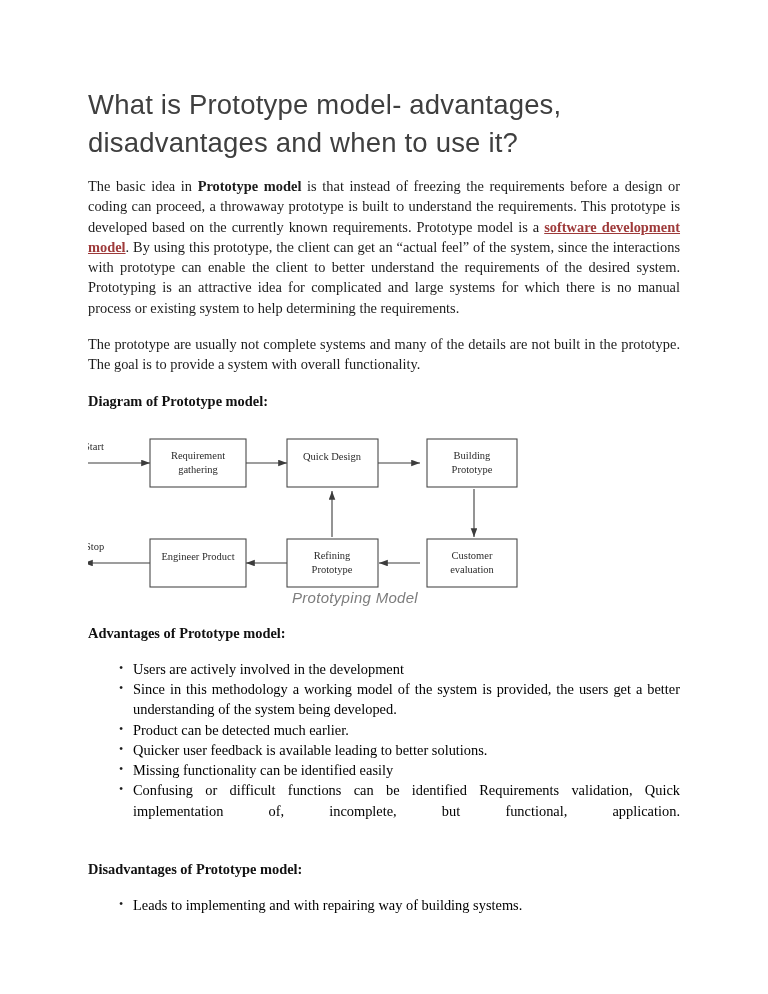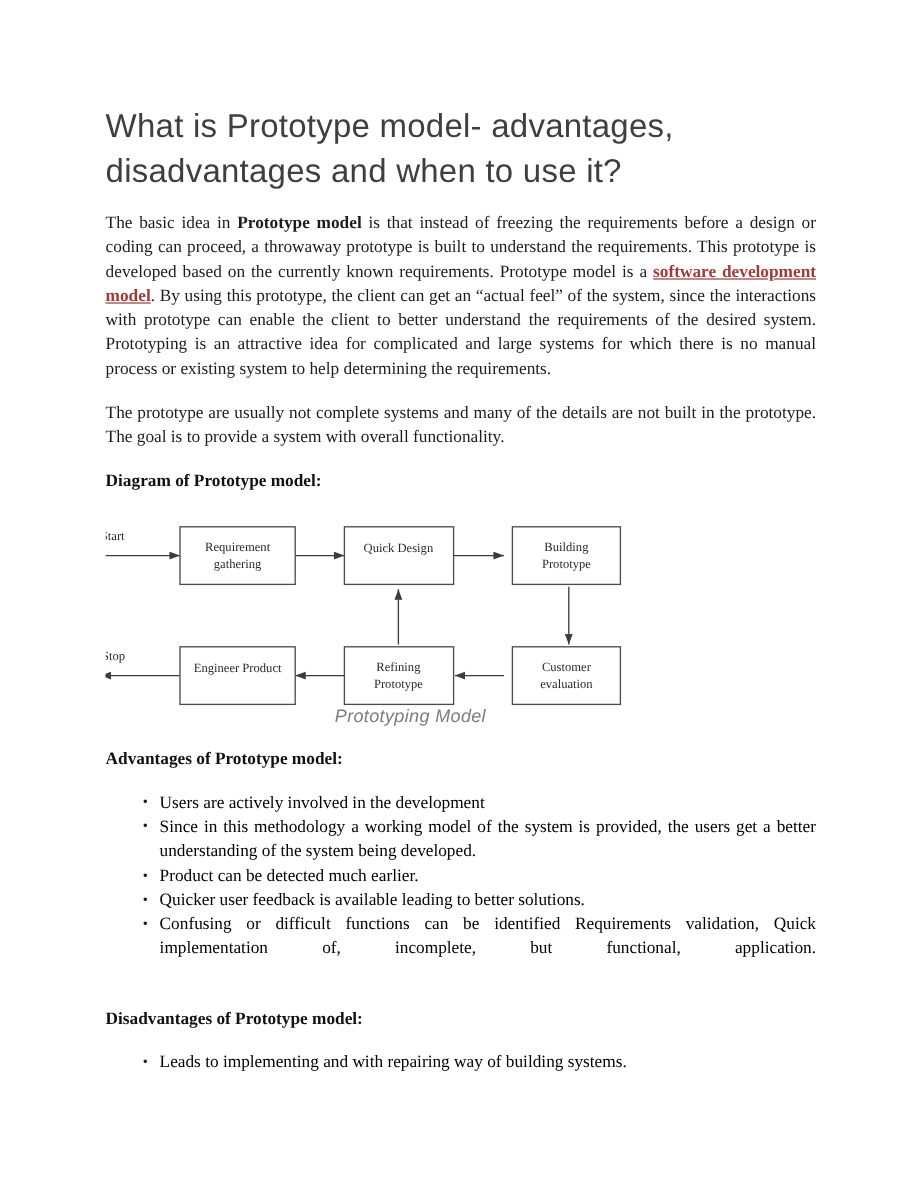--- a/index.html
+++ b/index.html
@@ -118,21 +118,21 @@
     height: 190px;
     margin: 0;
   }
   .diagram-svg {
     position: absolute;
     left: 0;
     top: 0;
   }
   .diagram-caption {
     position: absolute;
-    left: 4px;
+    left: 17px;
     top: 156px;
     width: 500px;
     text-align: center;
     font-family: "Liberation Sans", sans-serif;
     font-style: italic;
     font-size: 15px;
     color: #7d7d7d;
     letter-spacing: 0.3px;
   }
   .box-label {
@@ -222,20 +222,21 @@
       <div class="diagram-caption">Prototyping Model</div>
     </div>
 
     <p class="section-heading" style="margin-bottom:16px;">Advantages of Prototype model:</p>
 
     <ul class="bullets">
       <li>Users are actively involved in the development</li>
       <li>Since in this methodology a working model of the system is provided, the users get a better understanding of the system being developed.</li>
       <li>Product can be detected much earlier.</li>
       <li>Quicker user feedback is available leading to better solutions.</li>
+      <li>Missing functionality can be identified easily</li>
       <li class="justify-wide">
           <span class="force-justify">Confusing or difficult functions can be identified Requirements validation, Quick implementation of, incomplete, but functional, application.</span>
         </li>
     </ul>
 
     <p class="section-heading" style="margin-top:18px; margin-bottom:16px;">Disadvantages of Prototype model:</p>
 
     <ul class="bullets">
       <li>Leads to implementing and with repairing way of building systems.</li>
     </ul>

